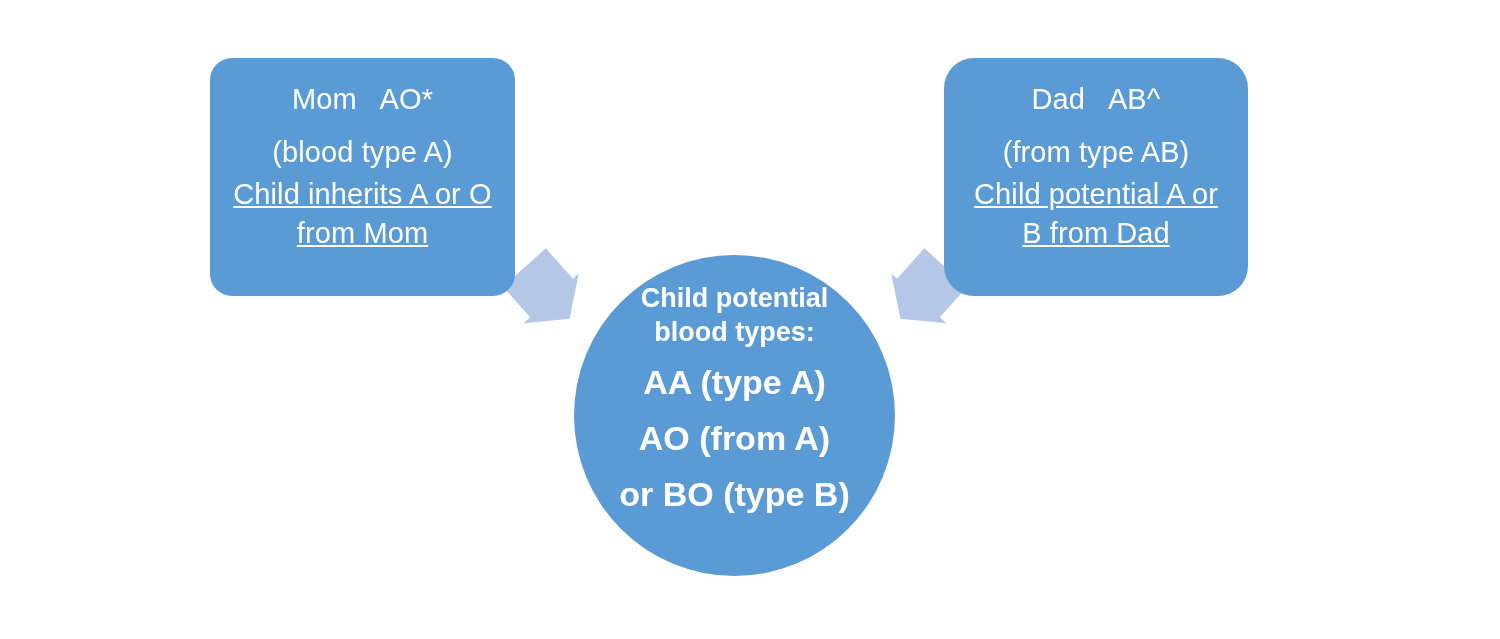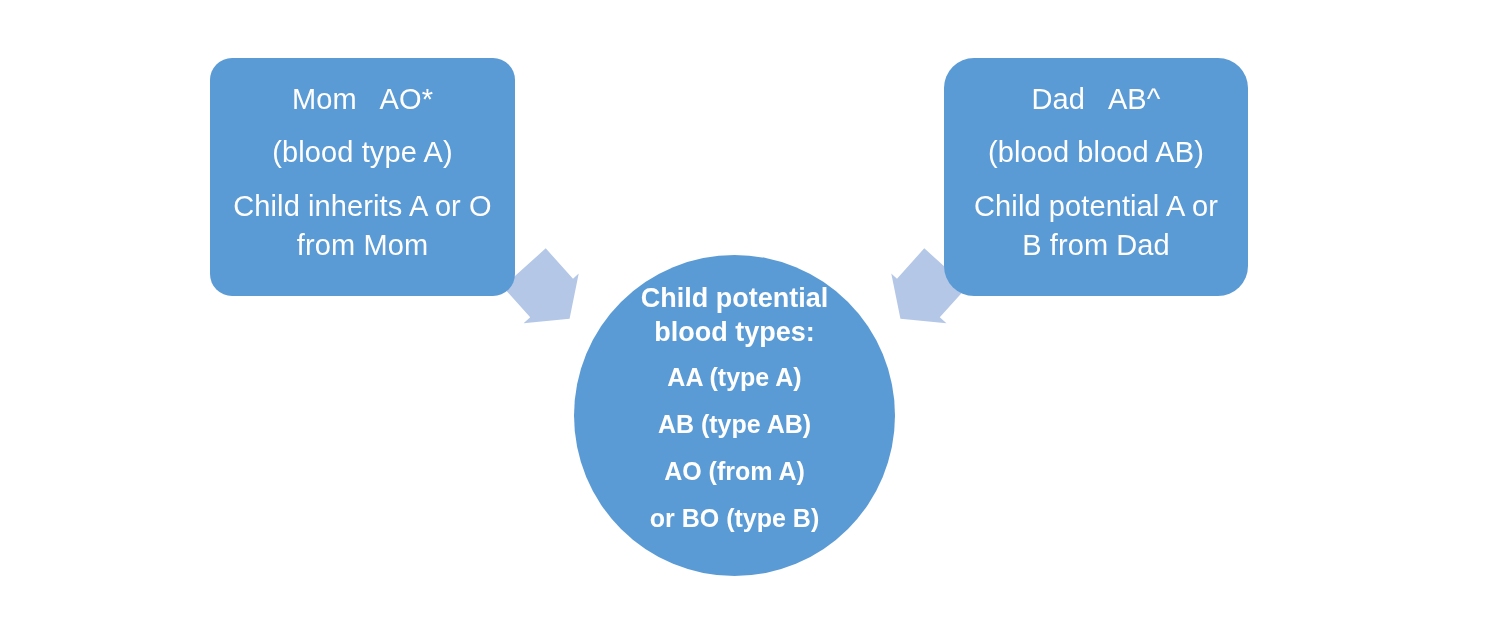--- a/index.html
+++ b/index.html
@@ -51,26 +51,27 @@
     font-size: 29px;
     line-height: 1.06;
     text-align: center;
     letter-spacing: 0.1px;
     white-space: pre;
   }
   .box-line.heading {
     margin-bottom: 22px;
   }
   .box-line.subtitle {
-    margin-bottom: 20px;
+    margin-bottom: 8px;
   }
   .box-line.note {
     white-space: normal;
     width: 270px;
     line-height: 1.33;
+    text-decoration: underline;
   }
 
   
   .arrow-svg {
     position: absolute;
     z-index: 2;
     overflow: visible;
   }
   #arrow-left-wrap {
     left: 505px;
@@ -105,21 +106,21 @@
     font-weight: bold;
   }
   .circle-head {
     font-size: 27px;
     line-height: 1.27;
     text-align: center;
     width: 205px;
     margin-bottom: 15px;
   }
   .circle-item {
-    font-size: 25px;
+    font-size: 34px;
     line-height: 1.0;
     text-align: center;
     white-space: nowrap;
     margin-bottom: 22px;
   }
   .circle-item:last-child {
     margin-bottom: 12px;
   }
 </style>
 </head>
@@ -128,39 +129,38 @@
 <div id="stage">
 
   <div class="parent-box" id="mom-box">
     <div class="box-line heading">Mom   AO*</div>
     <div class="box-line subtitle">(blood type A)</div>
     <div class="box-line note">Child inherits A or O from Mom</div>
   </div>
 
   <div class="parent-box" id="dad-box">
     <div class="box-line heading">Dad   AB^</div>
-    <div class="box-line subtitle">(blood blood AB)</div>
+    <div class="box-line subtitle">(from type AB)</div>
     <div class="box-line note">Child potential A or B from Dad</div>
   </div>
 
   <svg class="arrow-svg" id="arrow-left-wrap" viewBox="0 0 100 105">
     <g transform="rotate(48 50 52)">
       <polygon points="17,6 57,6 57,0 84,29 57,58 57,51 17,51" fill="#B4C7E7" transform="translate(-6,22) scale(1.02,1.28)"></polygon>
     </g>
   </svg>
 
   <svg class="arrow-svg" id="arrow-right-wrap" viewBox="0 0 100 105">
     <g transform="translate(100,0) scale(-1,1)">
       <g transform="rotate(48 50 52)">
         <polygon points="17,6 57,6 57,0 84,29 57,58 57,51 17,51" fill="#B4C7E7" transform="translate(-6,22) scale(1.02,1.28)"></polygon>
       </g>
     </g>
   </svg>
 
   <div id="child-circle">
     <div class="circle-head">Child potential blood types:</div>
     <div class="circle-item">AA (type A)</div>
-    <div class="circle-item">AB (type AB)</div>
     <div class="circle-item">AO (from A)</div>
     <div class="circle-item">or BO (type B)</div>
   </div>
 
 </div>
 
 </body></html>

